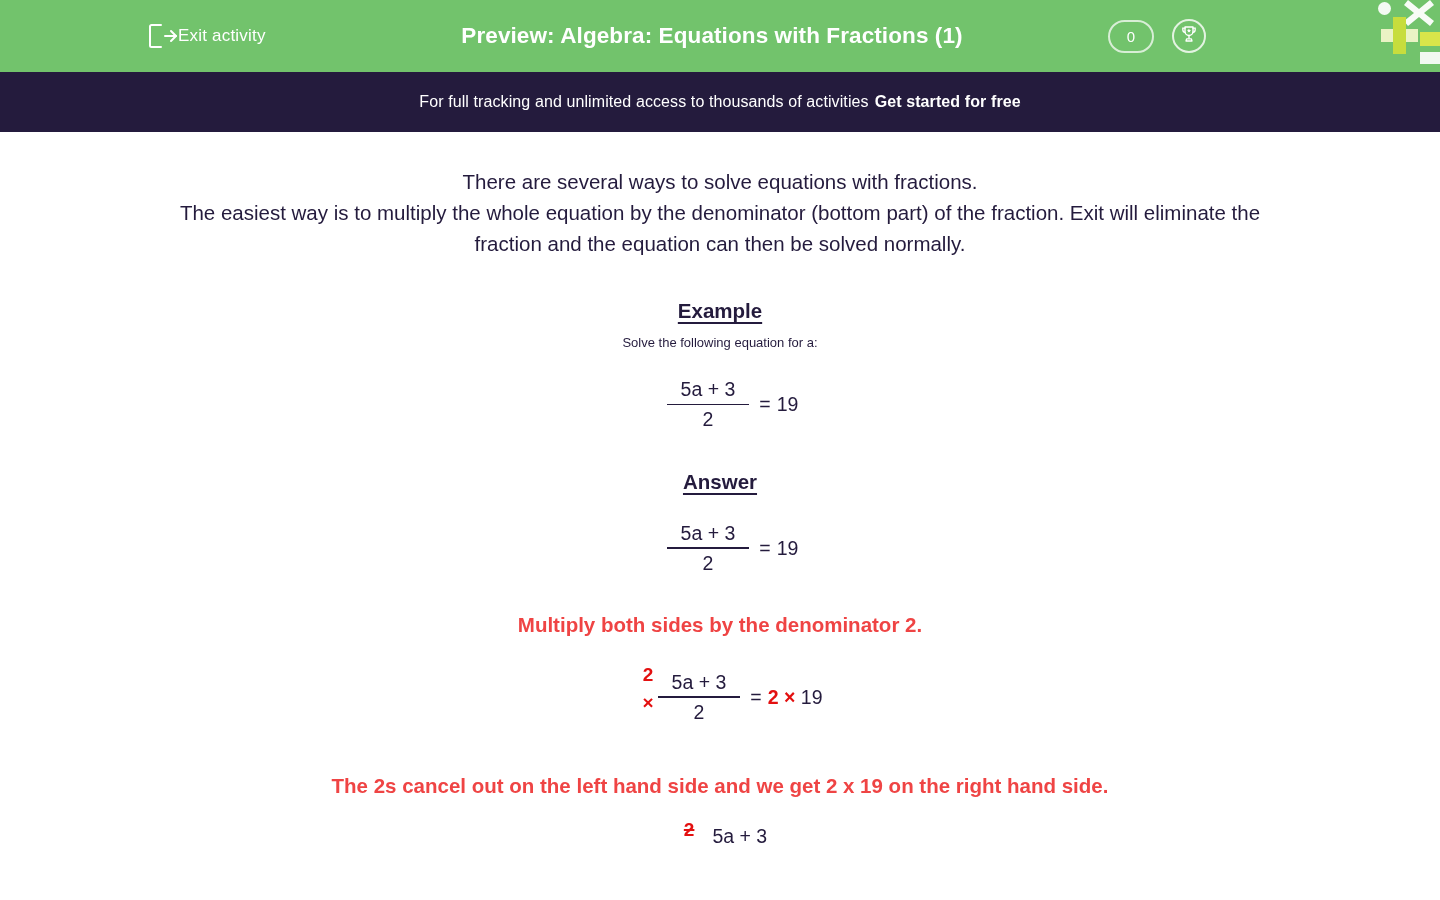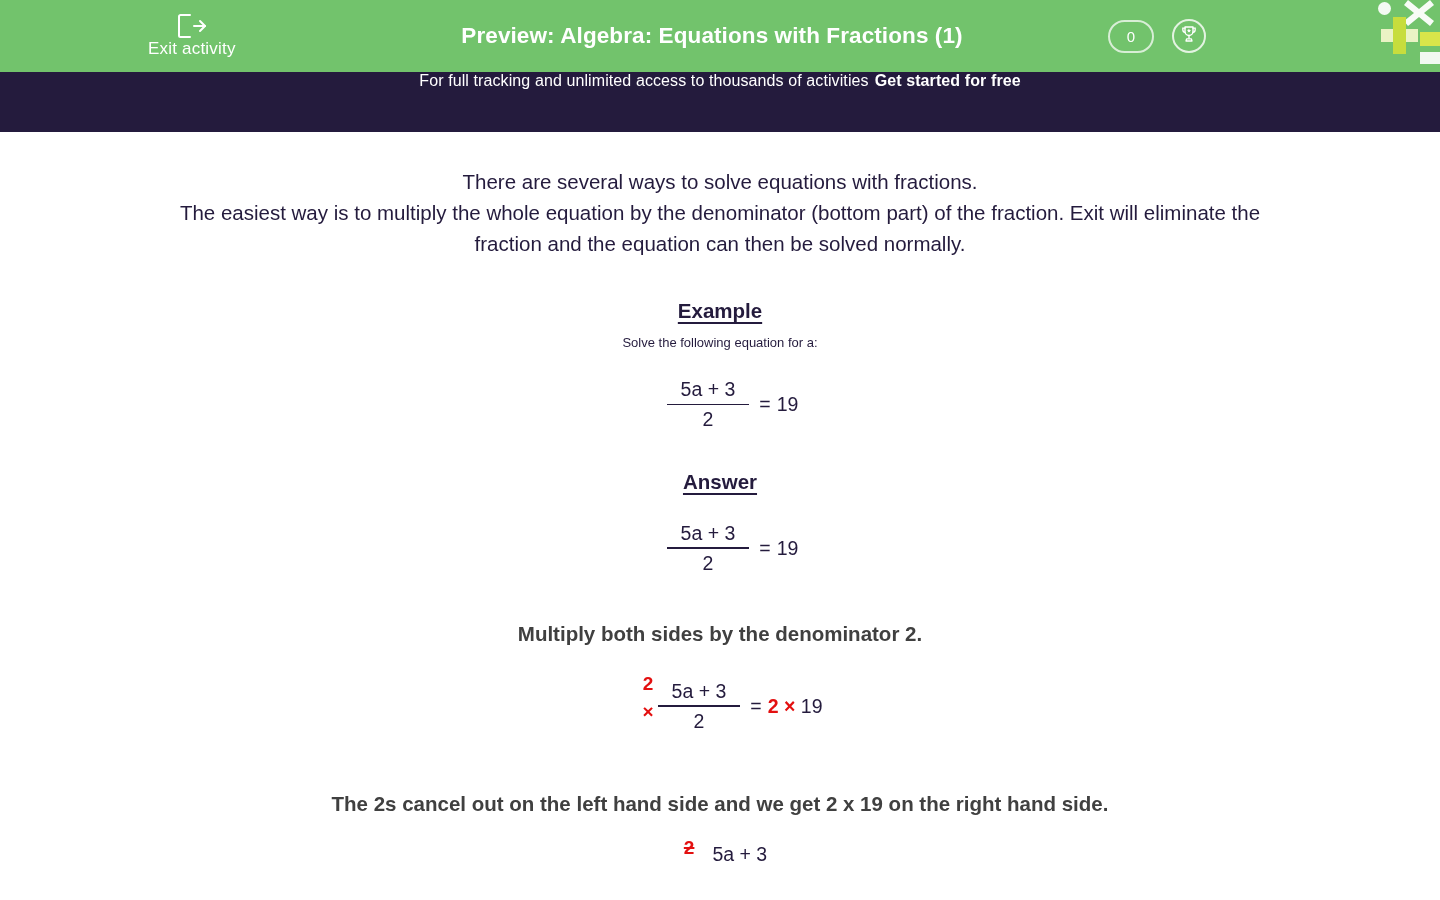--- a/index.html
+++ b/index.html
@@ -26,21 +26,20 @@
     overflow: hidden;
   }
 
   .exit-activity {
     display: flex;
     align-items: center;
     gap: 0;
     margin-left: 148px;
     color: #ffffff;
     cursor: pointer;
-    flex-direction: column;
   }
   .exit-activity .exit-label {
     font-size: 17px;
     font-weight: 400;
     letter-spacing: 0.2px;
     white-space: nowrap;
   }
   .exit-icon { display: block; width: 30px; height: 26px; }
 
   .header-title {
@@ -132,21 +131,21 @@
     background: #ffffff; opacity: .9;
     width: 32px; height: 12px;
     left: 58px; top: 52px;
   }
 
   
   .promo {
     height: 60px;
     background: #241b3d;
     display: flex;
-    align-items: flex-start;
+    align-items: center;
     justify-content: center;
     color: #ffffff;
     font-size: 16px;
     letter-spacing: 0.1px;
   }
   .promo .promo-cta {
     font-weight: 700;
     margin-left: 6px;
     cursor: pointer;
   }
@@ -177,22 +176,21 @@
 
   .sub-line {
     font-size: 13px;
     font-weight: 500;
     color: #241b3d;
   }
 
   .red-note {
     font-size: 20.5px;
     font-weight: 700;
-    color: #404040;
-    margin-top: 9px;
+    color: #ef4444;
   }
 
   
   .eq-row {
     display: flex;
     align-items: center;
     justify-content: center;
     padding-left: 25px;
   }
 

